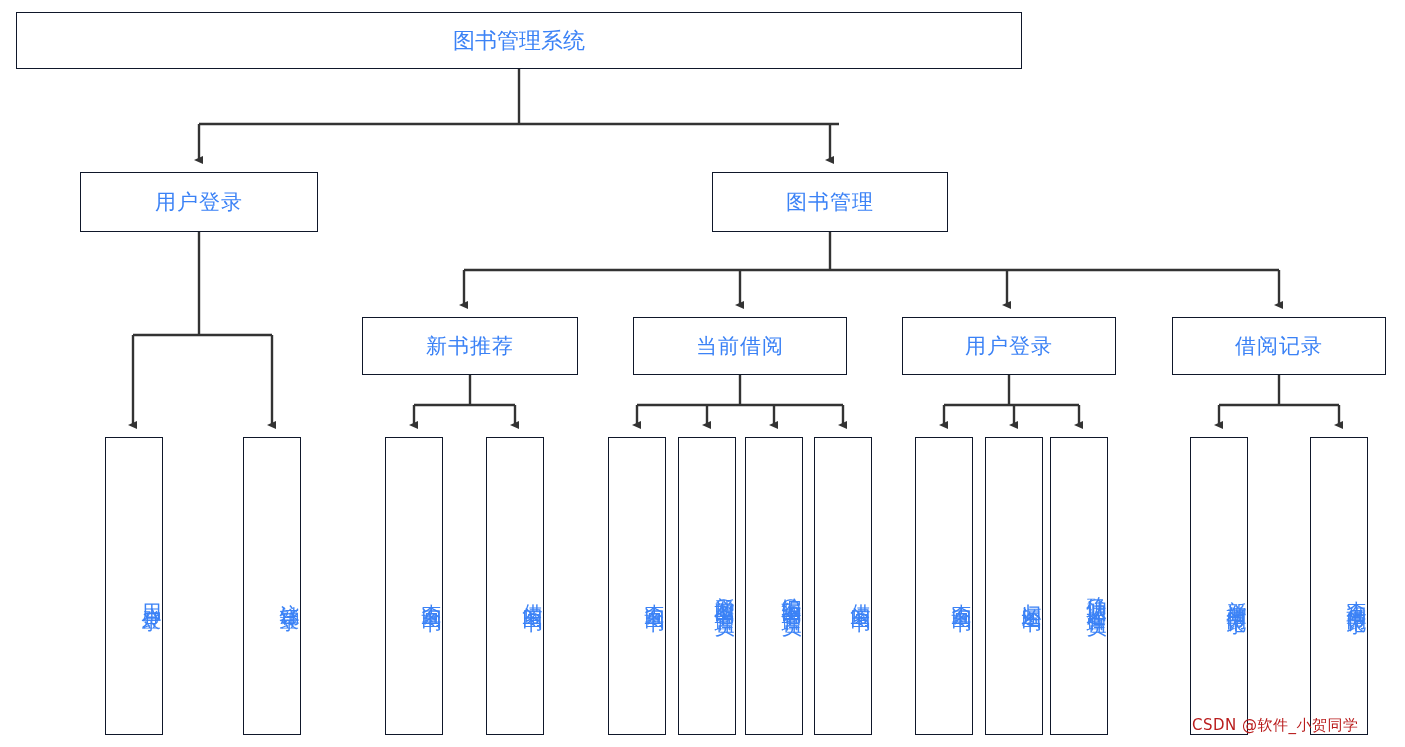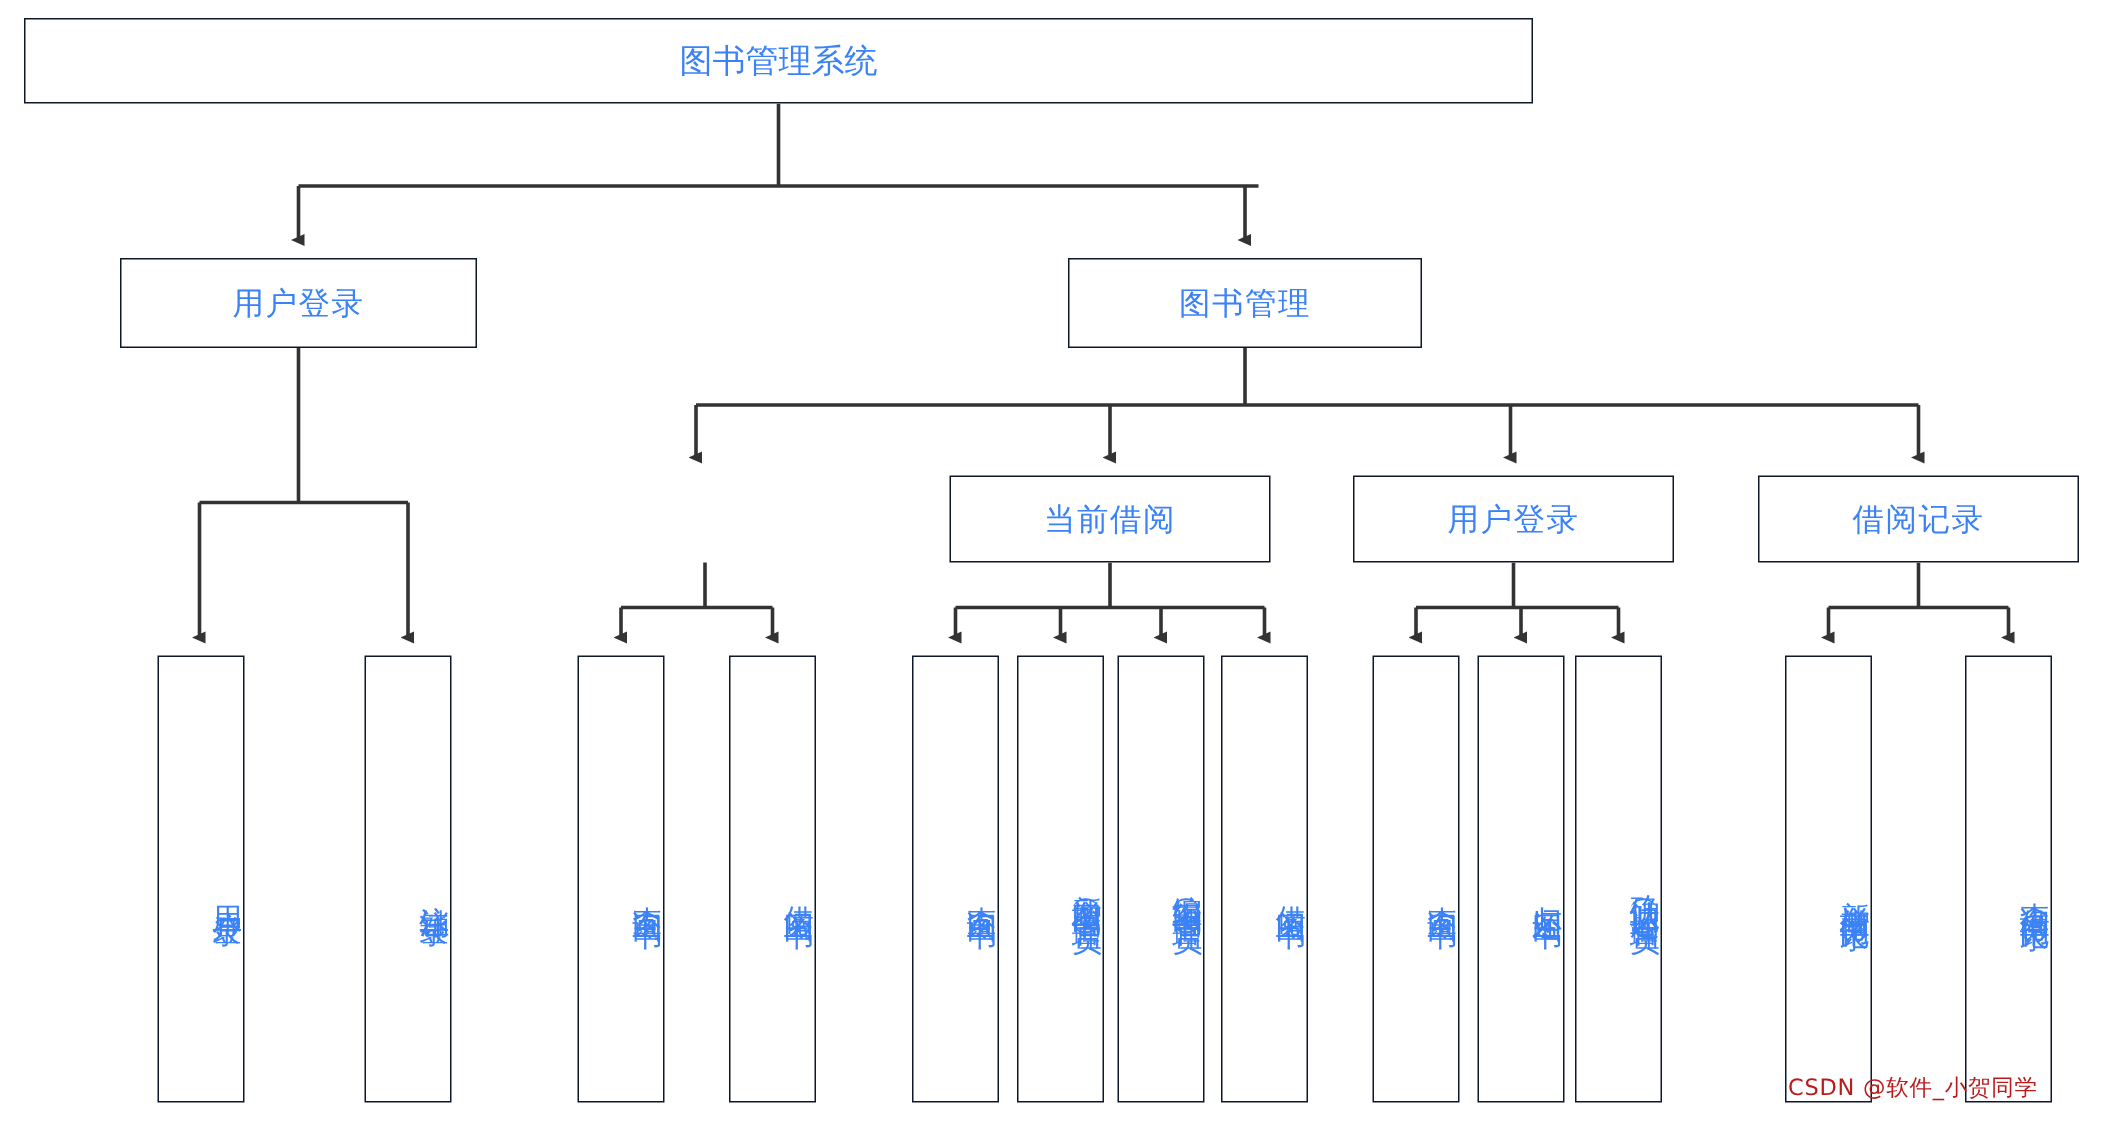--- a/index.html
+++ b/index.html
@@ -123,20 +123,23 @@
     <span>图书管理系统</span>
   </div>
 
   <div class="node h" style="left:80px; top:172px; width:238px; height:60px;">
     <span>用户登录</span>
   </div>
   <div class="node h" style="left:712px; top:172px; width:236px; height:60px;">
     <span>图书管理</span>
   </div>
 
+  <div class="node h" style="left:362px; top:317px; width:216px; height:58px;">
+    <span>新书推荐</span>
+  </div>
   <div class="node h" style="left:633px; top:317px; width:214px; height:58px;">
     <span>当前借阅</span>
   </div>
   <div class="node h" style="left:902px; top:317px; width:214px; height:58px;">
     <span>用户登录</span>
   </div>
   <div class="node h" style="left:1172px; top:317px; width:214px; height:58px;font-family:Liberation Serif, serif;">
     <span>借阅记录</span>
   </div>
 

